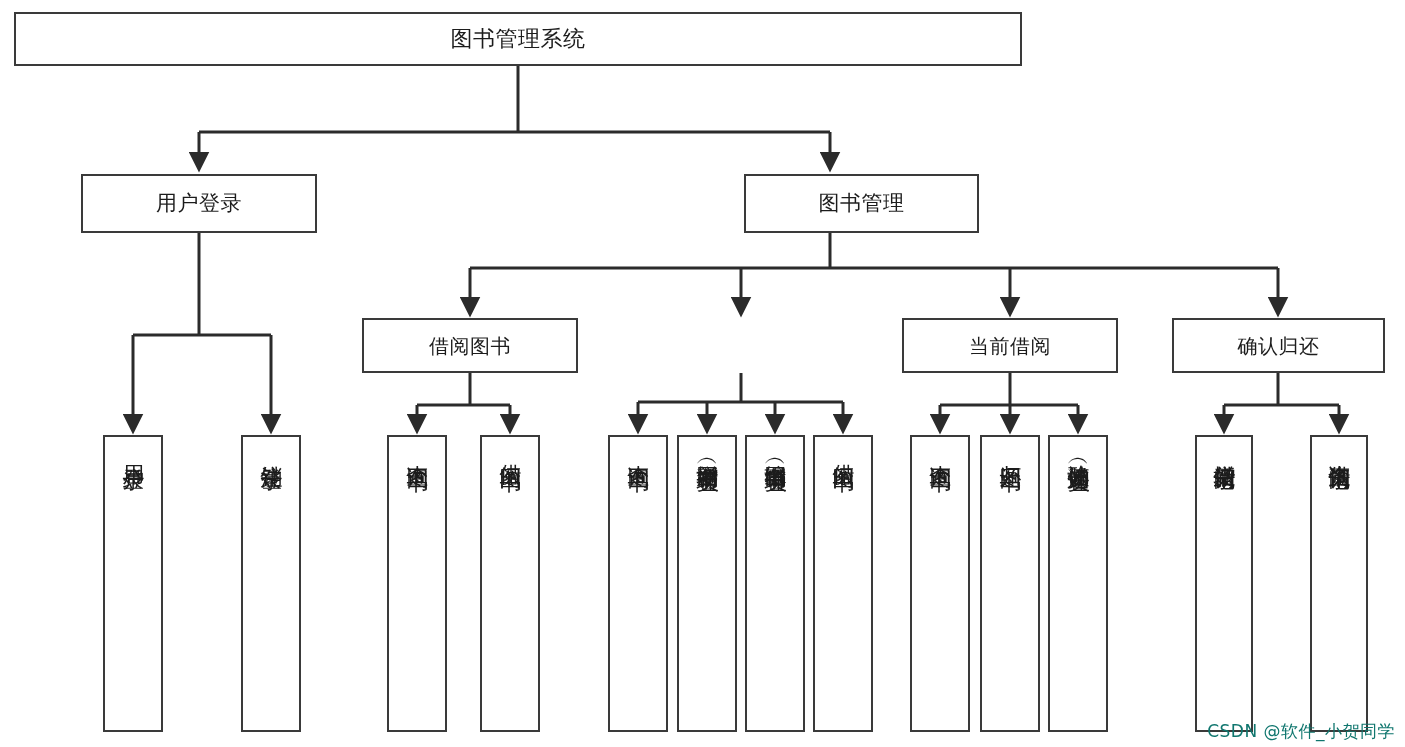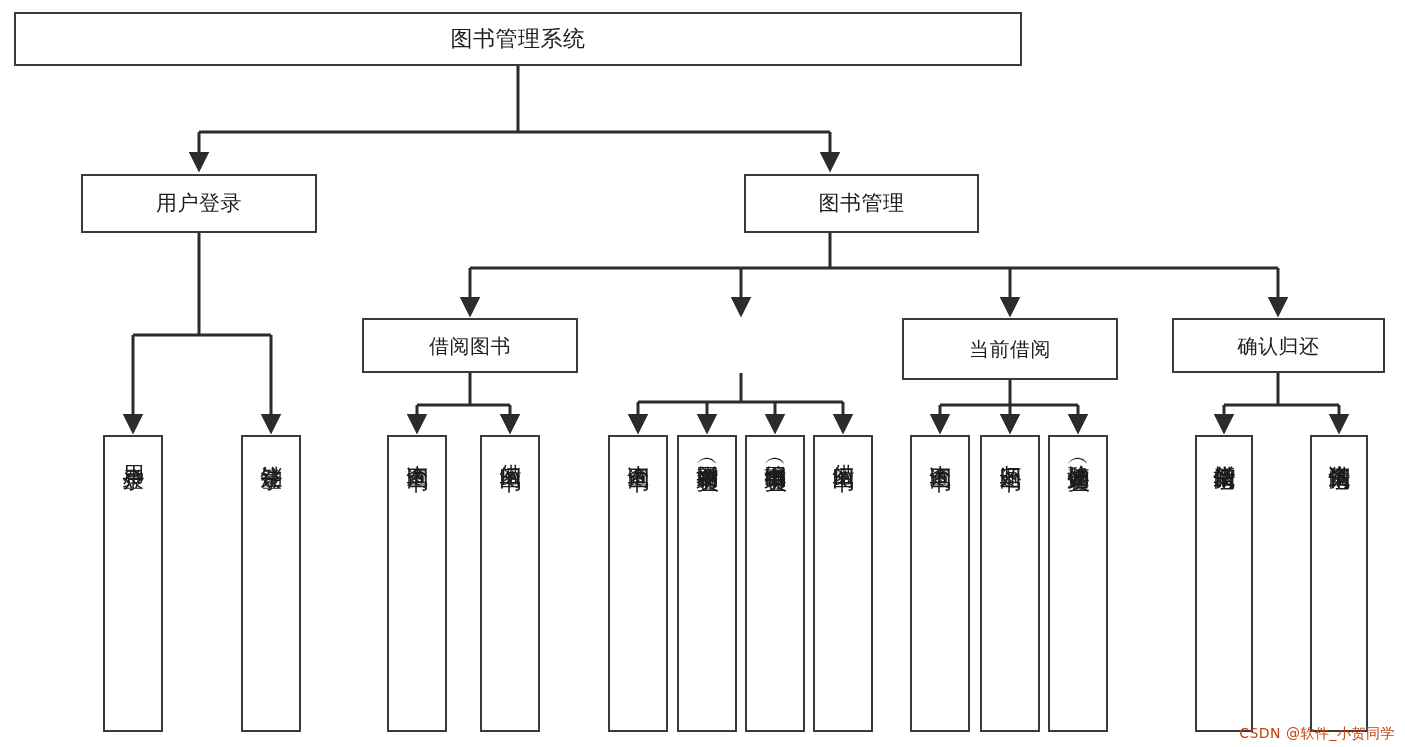--- a/index.html
+++ b/index.html
@@ -64,22 +64,22 @@
     line-height:1.22;
     letter-spacing:2px;
     white-space:normal;
   }
   .node.vert.tall .label{ letter-spacing:1px; }
   
   #watermark{
     position:absolute;
     right:10px;
     bottom:4px;
-    font-size:14px;
-    color:#c2410c;
+    font-size:17px;
+    color:#0f766e;
     letter-spacing:0.5px;
     z-index:5;
     white-space:nowrap;
     font-family:"DejaVu Sans","Liberation Sans",sans-serif;
   }
 </style>
 </head>
 <body>
 
 <div id="canvas">
@@ -142,21 +142,21 @@
   <div class="node horiz lvl2" id="node-l2-0" style="left: 81px; top: 174px; width: 236px; height: 59px;">
     <span class="label">用户登录</span>
   </div>
   <div class="node horiz lvl2" id="node-l2-1" style="left: 712px; top: 174px; width: 235px; height: 59px; margin-left: 32px;">
     <span class="label">图书管理</span>
   </div>
 
   <div class="node horiz lvl3" id="node-l3-0" style="left: 362px; top: 318px; width: 216px; height: 55px;">
     <span class="label">借阅图书</span>
   </div>
-  <div class="node horiz lvl3" id="node-l3-2" style="left: 902px; top: 318px; width: 216px; height: 62px;">
+  <div class="node horiz lvl3" id="node-l3-2" style="left: 902px; top: 318px; width: 216px; height: 55px;">
     <span class="label">当前借阅</span>
   </div>
   <div class="node horiz lvl3" id="node-l3-3" style="left: 1172px; top: 318px; width: 213px; height: 55px;">
     <span class="label">确认归还</span>
   </div>
 
   <div class="node vert" id="node-leaf-0" style="left: 103px; top: 435px; width: 60px; height: 297px;">
     <span class="label">用户登录</span>
     </div>
   <div class="node vert" id="node-leaf-1" style="left: 241px; top: 435px; width: 60px; height: 297px;">

